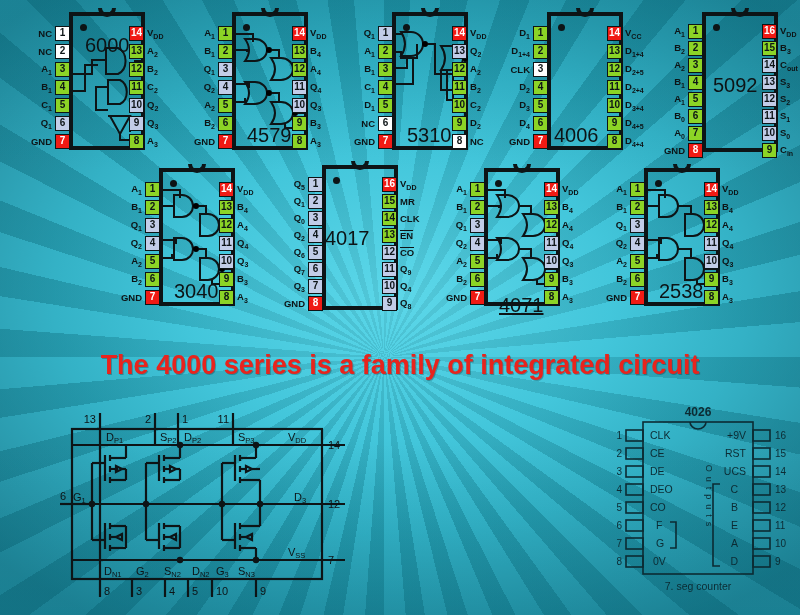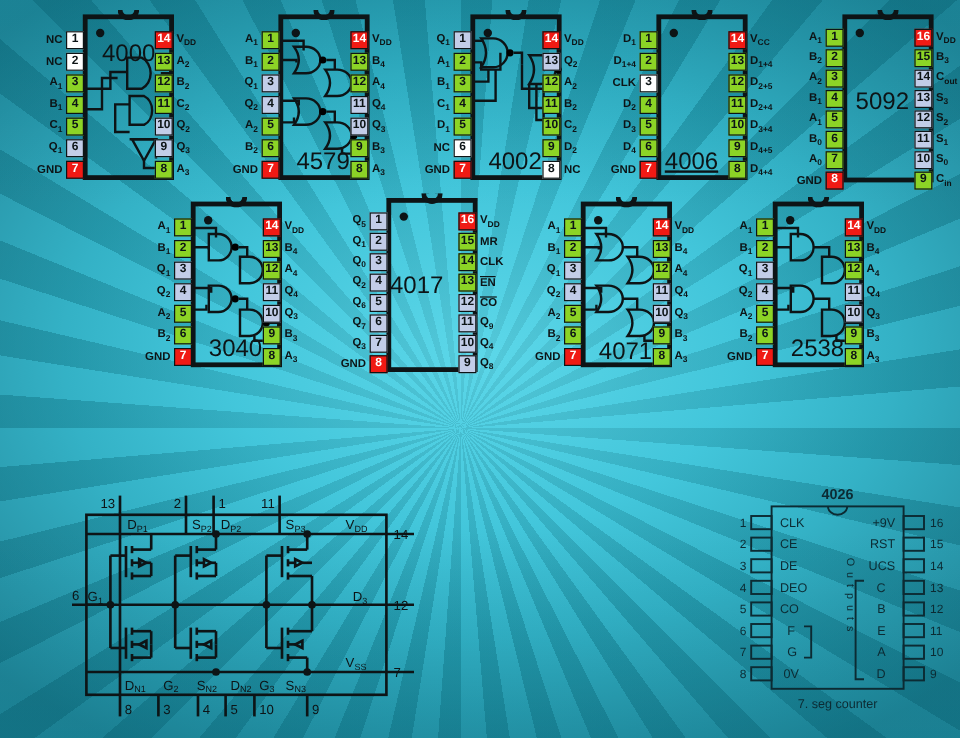--- a/index.html
+++ b/index.html
@@ -98,21 +98,21 @@
   <div class="bg">
     <div class="rays"></div>
     <div class="vig"></div>
     <div class="tint"></div>
   </div>
 
   <div class="chip" id="chip0" style="left:22px;top:12px;width:160px;height:138px;">
     <div class="body" style="left:47px;top:0;width:76px;height:138px;"></div>
     <div class="notch" style="left:85px;"></div>
     <div class="dot" style="left:58px;top:12px;"></div>
-    <div class="partno" style="left:63px;top:22px;">4000</div>
+    <div class="partno" style="left:63px;top:22px;">6000</div>
     <svg class="gates" width="160" height="138">
       <polyline points="50,62 70,62 70,48 84,48"></polyline>
       <path d="M84,36 L96,36 A12,14 0 0 1 96,62 L84,62 Z"></path>
       <polyline points="50,79 63,79 63,53 76,53"></polyline>
       <circle cx="108" cy="49" r="3" class="fillnone"></circle>
       <polyline points="112,49 120,49 120,42"></polyline>
       <path d="M86,68 L98,68 A11,13 0 0 1 98,92 L86,92 Z"></path>
       <polyline points="120,75 120,80 110,80"></polyline>
       <polyline points="86,75 74,75 74,98 86,98"></polyline>
       <polyline points="86,104 108,104 108,120"></polyline>
@@ -257,21 +257,21 @@
       <div class="pin right" style="top: 122px; left: 107px;">
         <div class="num c-green">8</div>
         <div class="lbl">A<sub>3</sub></div>
       </div>
     </div>
 
   <div class="chip" id="chip2" style="left:345px;top:12px;width:160px;height:138px;">
     <div class="body" style="left:47px;top:0;width:76px;height:138px;"></div>
     <div class="notch" style="left:85px;"></div>
     <div class="dot" style="left:58px;top:12px;"></div>
-    <div class="partno" style="left:62px;top:112px;">4002</div>
+    <div class="partno" style="left:62px;top:112px;">5310</div>
     <svg class="gates" width="160" height="138">
       <path d="M56,20 Q64,32 56,44 L66,44 A12,12 0 0 0 66,20 Z"></path>
       <circle cx="80" cy="32" r="3"></circle>
       <polyline points="83,32 90,32 90,42"></polyline>
       <polyline points="50,22 58,22"></polyline>
       <polyline points="50,40 56,40 56,46 72,46 72,32"></polyline>
       <polyline points="50,56 62,56 62,46"></polyline>
       <polyline points="50,72 68,72 68,46"></polyline>
       <path d="M96,34 Q104,46 96,58 L106,58 A12,12 0 0 0 106,34 Z"></path>
       <circle cx="120" cy="46" r="3"></circle>
@@ -336,21 +336,21 @@
       <div class="pin right" style="top: 122px; left: 107px;">
         <div class="num c-white">8</div>
         <div class="lbl">NC</div>
       </div>
     </div>
 
   <div class="chip" id="chip3" style="left:500px;top:12px;width:160px;height:138px;">
     <div class="body" style="left:47px;top:0;width:76px;height:138px;"></div>
     <div class="notch" style="left:85px;"></div>
     <div class="dot" style="left:58px;top:12px;"></div>
-    <div class="partno" style="left:54px;top:112px;text-decoration:underline;">4006</div>
+    <div class="partno" style="left:54px;top:112px;">4006</div>
   <div class="pin left" style="top: 14px; left: 0px; width: 48px; justify-content: flex-end; flex-direction: row;">
         <div class="lbl">D<sub>1</sub></div>
         <div class="num c-green">1</div>
       </div>
       <div class="pin left" style="top: 32px; left: 0px; width: 48px; justify-content: flex-end; flex-direction: row;">
         <div class="lbl">D<sub>1+4</sub></div>
         <div class="num c-green">2</div>
       </div>
       <div class="pin left" style="top: 50px; left: 0px; width: 48px; justify-content: flex-end; flex-direction: row;">
         <div class="lbl">CLK</div>
@@ -622,21 +622,21 @@
       <div class="pin right" style="top: 131px; left: 107px;">
         <div class="num c-blue">9</div>
         <div class="lbl">Q<sub>8</sub></div>
       </div>
     </div>
 
   <div class="chip" id="chip7" style="left:437px;top:168px;width:160px;height:138px;">
     <div class="body" style="left:47px;top:0;width:76px;height:138px;"></div>
     <div class="notch" style="left:85px;"></div>
     <div class="dot" style="left:58px;top:12px;"></div>
-    <div class="partno" style="left:62px;top:114px;">4071</div>
+    <div class="partno" style="left:62px;top:126px;text-decoration:underline;">4071</div>
     <svg class="gates" width="160" height="138">
       <polyline points="50,22 68,22 68,30"></polyline>
       <polyline points="50,38 62,38 62,40"></polyline>
       <path d="M60,27 Q68,38 60,49 L70,49 A12,11 0 0 0 70,27 Z"></path>
       <polyline points="82,38 94,38 94,46"></polyline>
       <path d="M86,46 Q94,57 86,68 L96,68 A12,11 0 0 0 96,46 Z"></path>
       <polyline points="108,57 120,57 120,42"></polyline>
       <polyline points="50,72 64,72 64,76"></polyline>
       <polyline points="50,90 60,90 60,86"></polyline>
       <path d="M60,70 Q68,81 60,92 L70,92 A12,11 0 0 0 70,70 Z"></path>
@@ -772,20 +772,21 @@
       <div class="pin right" style="top: 104px; left: 107px;">
         <div class="num c-green">9</div>
         <div class="lbl">B<sub>3</sub></div>
       </div>
       <div class="pin right" style="top: 122px; left: 107px;">
         <div class="num c-green">8</div>
         <div class="lbl">A<sub>3</sub></div>
       </div>
     </div>
 
+  <div class="headline" style="top:350px;">The 4000 series is a family of integrated circuit</div>
 
   <div class="sch" style="left:60px;top:405px;width:300px;height:195px;">
     <svg width="300" height="195">
 
       <rect x="12" y="24" width="250" height="150" stroke="#0d1416" fill="none" stroke-width="2.2"></rect>
 
       <line x1="40" y1="8" x2="40" y2="24"></line>
       <line x1="95" y1="8" x2="95" y2="24"></line>
       <line x1="118" y1="8" x2="118" y2="24"></line>
       <line x1="173" y1="8" x2="173" y2="24"></line>

